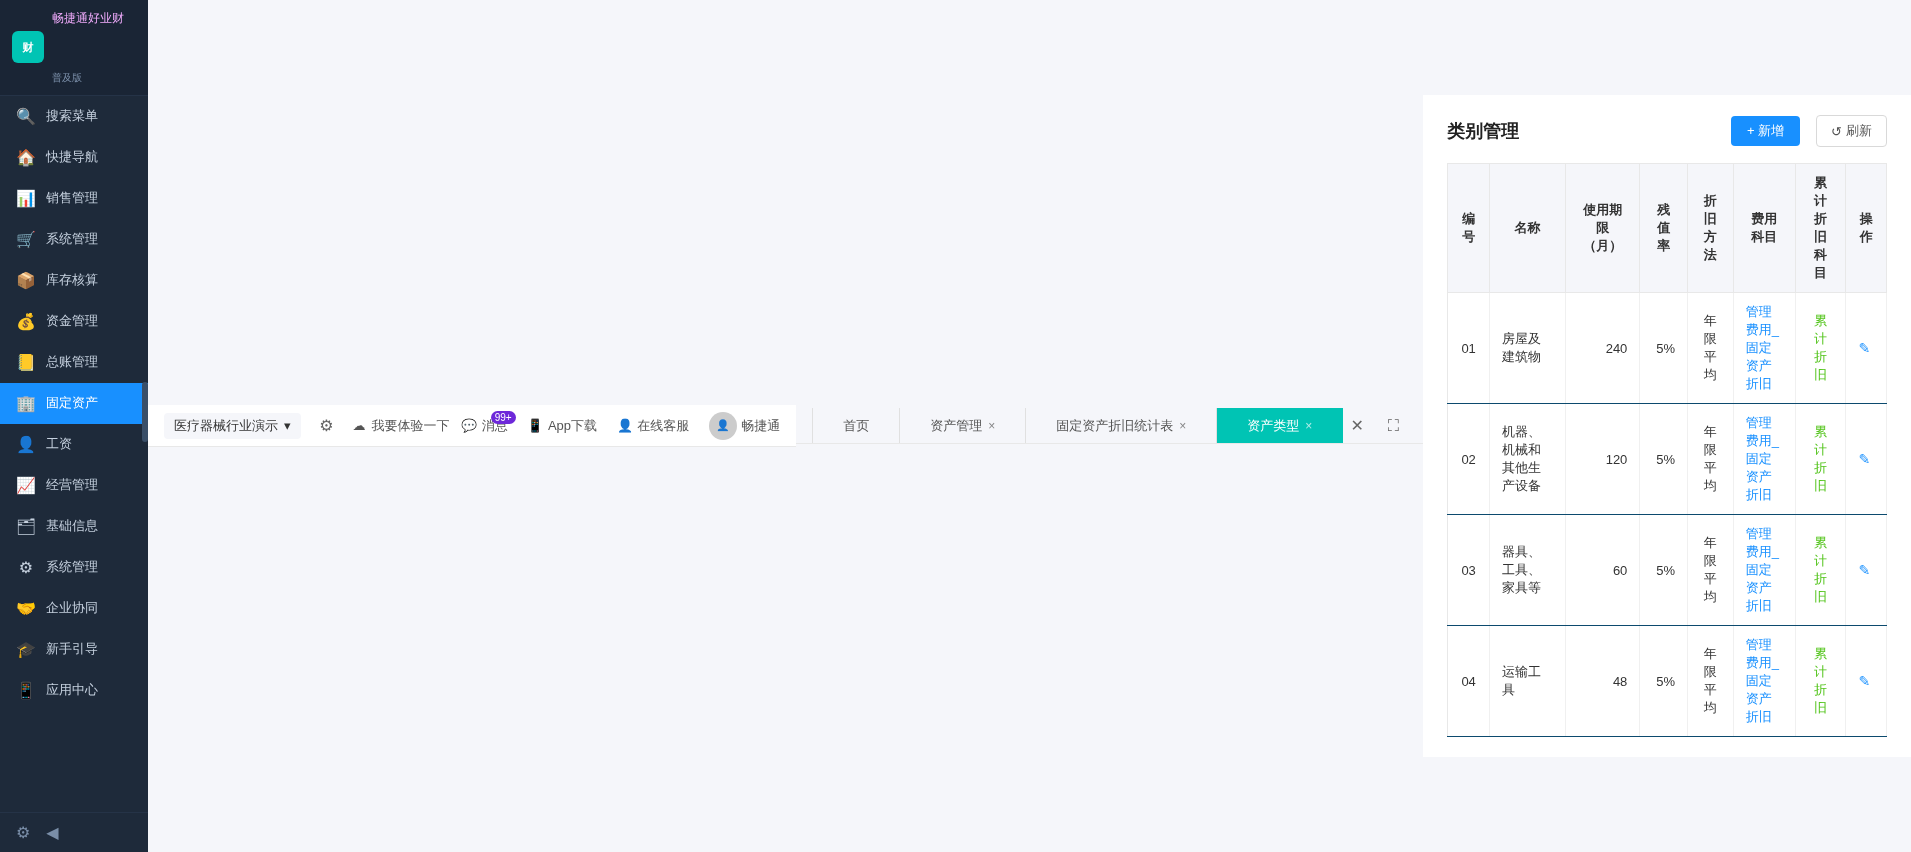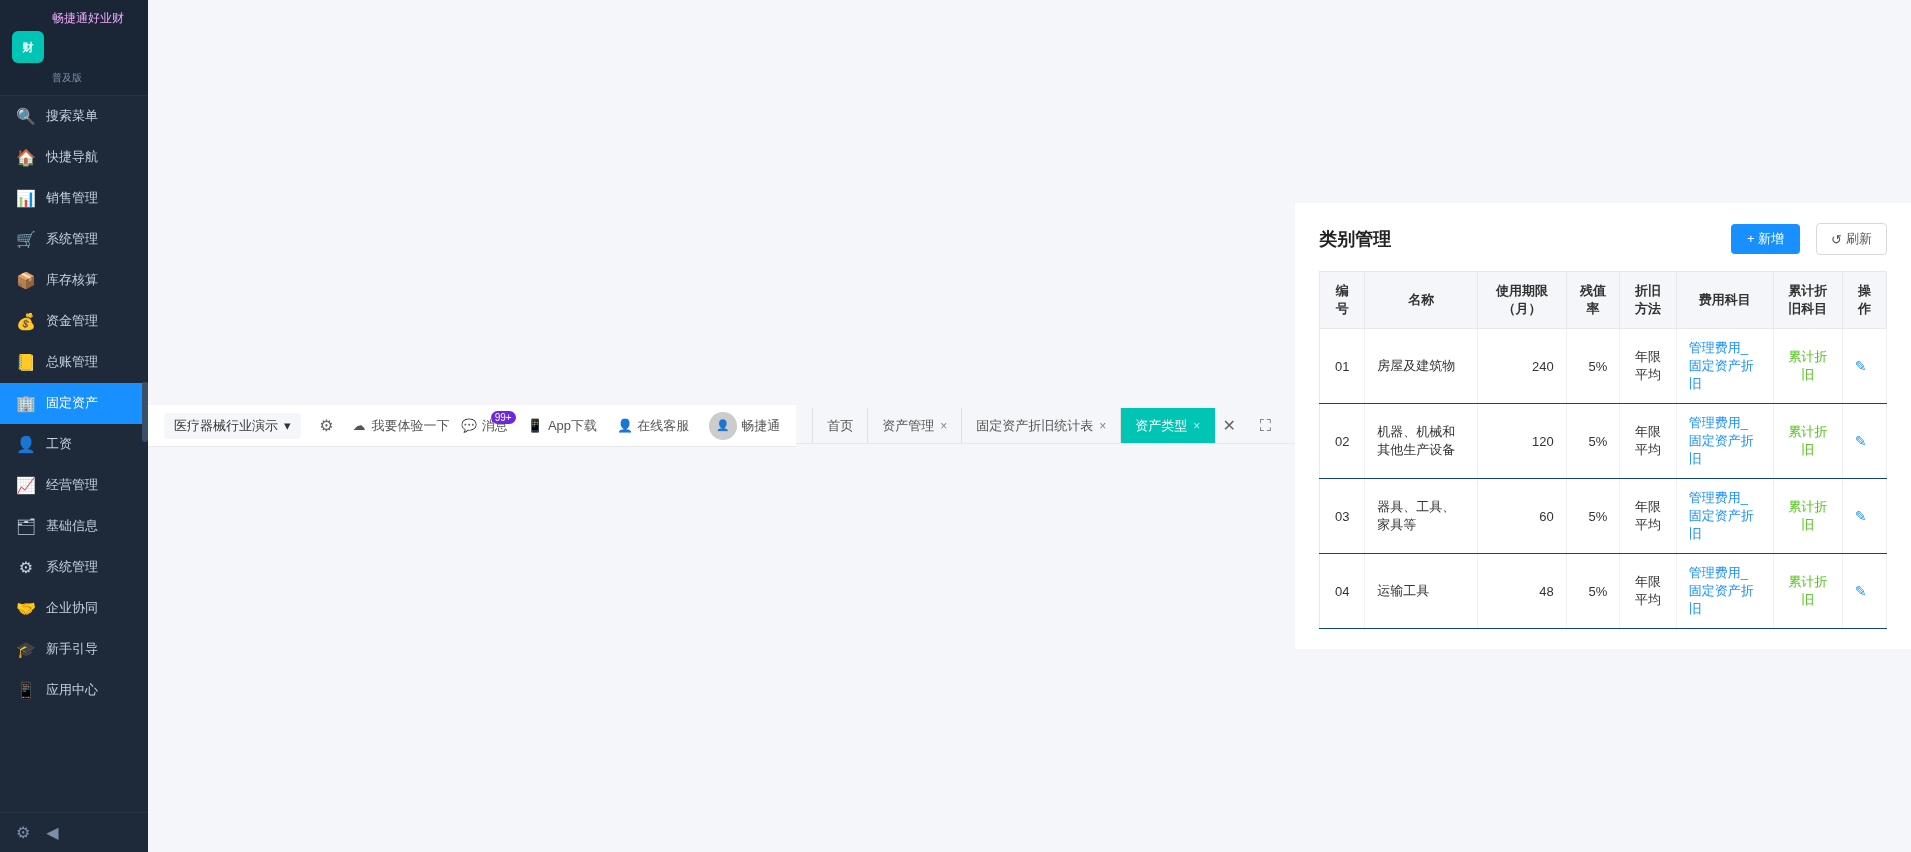--- a/index.html
+++ b/index.html
@@ -170,21 +170,21 @@
       display: flex;
       align-items: center;
       padding: 0 16px;
       height: 36px;
       gap: 0;
     }
     .tab {
       display: flex;
       align-items: center;
       gap: 6px;
-      padding: 0 14px;
+      padding: 0 30px;
       height: 100%;
       font-size: 13px;
       color: #555;
       cursor: pointer;
       border-right: 1px solid #e0e0e0;
     }
     .tab:first-child { border-left: 1px solid #e0e0e0; }
     .tab.active {
       background: #00c4b4;
       color: #fff;

